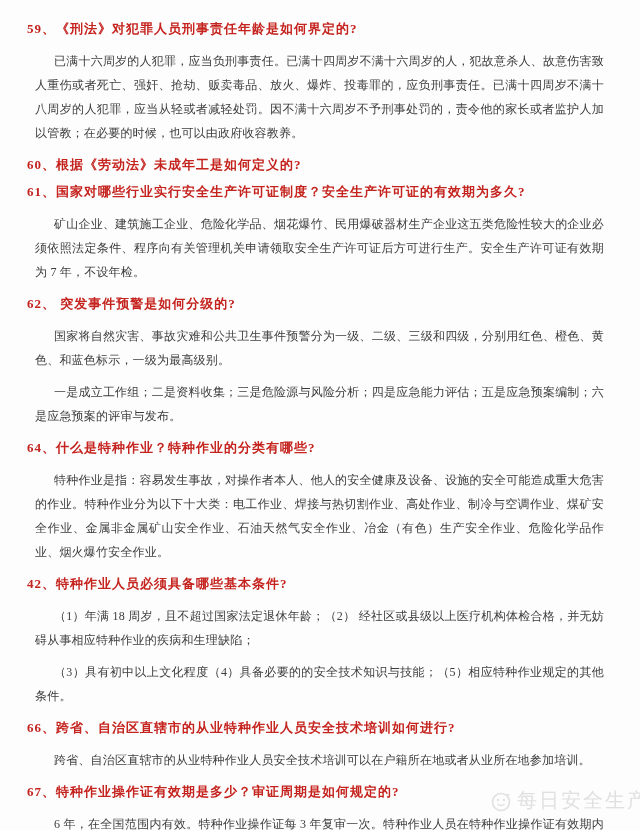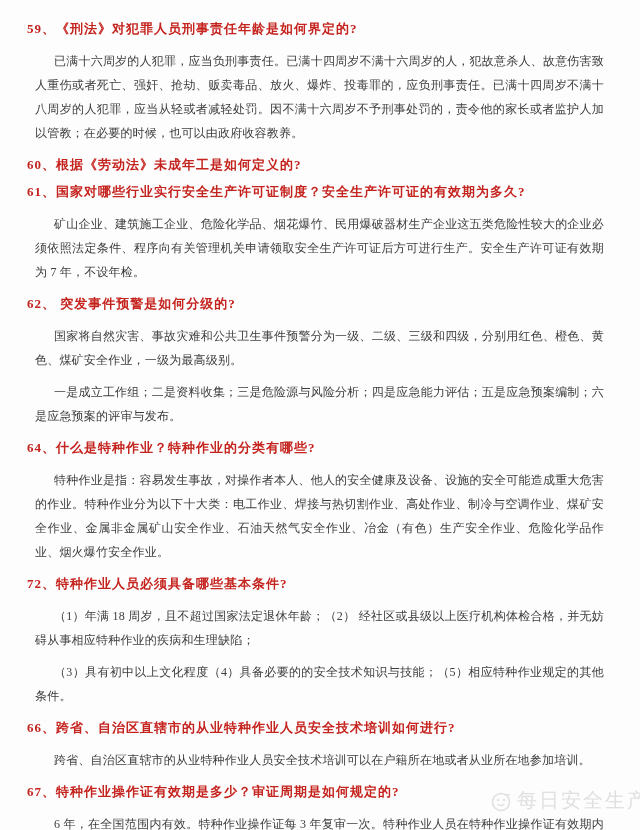--- a/index.html
+++ b/index.html
@@ -50,25 +50,25 @@
 <body>
 
 <div class="page" style="background: rgb(253, 253, 253);">
   <div id="qa-list">
       <div class="qa-heading">59、《刑法》对犯罪人员刑事责任年龄是如何界定的?</div>
       <p class="qa-answer">已满十六周岁的人犯罪，应当负刑事责任。已满十四周岁不满十六周岁的人，犯故意杀人、故意伤害致人重伤或者死亡、强奸、抢劫、贩卖毒品、放火、爆炸、投毒罪的，应负刑事责任。已满十四周岁不满十八周岁的人犯罪，应当从轻或者减轻处罚。因不满十六周岁不予刑事处罚的，责令他的家长或者监护人加以管教；在必要的时候，也可以由政府收容教养。</p>
       <div class="qa-heading">60、根据《劳动法》未成年工是如何定义的?</div>
       <div class="qa-heading">61、国家对哪些行业实行安全生产许可证制度？安全生产许可证的有效期为多久?</div>
       <p class="qa-answer">矿山企业、建筑施工企业、危险化学品、烟花爆竹、民用爆破器材生产企业这五类危险性较大的企业必须依照法定条件、程序向有关管理机关申请领取安全生产许可证后方可进行生产。安全生产许可证有效期为 7 年，不设年检。</p>
       <div class="qa-heading">62、 突发事件预警是如何分级的?</div>
-      <p class="qa-answer">国家将自然灾害、事故灾难和公共卫生事件预警分为一级、二级、三级和四级，分别用红色、橙色、黄色、煤矿安全作业，一级为最高级别。</p>
+      <p class="qa-answer">国家将自然灾害、事故灾难和公共卫生事件预警分为一级、二级、三级和四级，分别用红色、橙色、黄色、和蓝色标示，一级为最高级别。</p>
       <p class="qa-answer">一是成立工作组；二是资料收集；三是危险源与风险分析；四是应急能力评估；五是应急预案编制；六是应急预案的评审与发布。</p>
       <div class="qa-heading">64、什么是特种作业？特种作业的分类有哪些?</div>
       <p class="qa-answer">特种作业是指：容易发生事故，对操作者本人、他人的安全健康及设备、设施的安全可能造成重大危害的作业。特种作业分为以下十大类：电工作业、焊接与热切割作业、高处作业、制冷与空调作业、煤矿安全作业、金属非金属矿山安全作业、石油天然气安全作业、冶金（有色）生产安全作业、危险化学品作业、烟火爆竹安全作业。</p>
-      <div class="qa-heading">72、特种作业人员必须具备哪些基本条件?</div>
+      <div class="qa-heading">42、特种作业人员必须具备哪些基本条件?</div>
       <p class="qa-answer">（1）年满 18 周岁，且不超过国家法定退休年龄；（2） 经社区或县级以上医疗机构体检合格，并无妨碍从事相应特种作业的疾病和生理缺陷；</p>
       <p class="qa-answer">（3）具有初中以上文化程度（4）具备必要的的安全技术知识与技能；（5）相应特种作业规定的其他条件。</p>
       <div class="qa-heading">66、跨省、自治区直辖市的从业特种作业人员安全技术培训如何进行?</div>
       <p class="qa-answer">跨省、自治区直辖市的从业特种作业人员安全技术培训可以在户籍所在地或者从业所在地参加培训。</p>
       <div class="qa-heading">67、特种作业操作证有效期是多少？审证周期是如何规定的?</div>
       <p class="qa-answer">6 年，在全国范围内有效。特种作业操作证每 3 年复审一次。特种作业人员在特种作业操作证有效期内连续从事本工种 10 年以上且严格遵守有关安全生产法律法 规的，经原考核发证机关或者从业所在地考核发证机关同意，特种作业操作证复审时间可以延长至 6 年一次。</p>
       <div class="qa-heading">68、 根据《职业病目录》将职业危害因素分为哪 10 大 类（115 种）?</div>
     </div>
 
   <div class="watermark">

